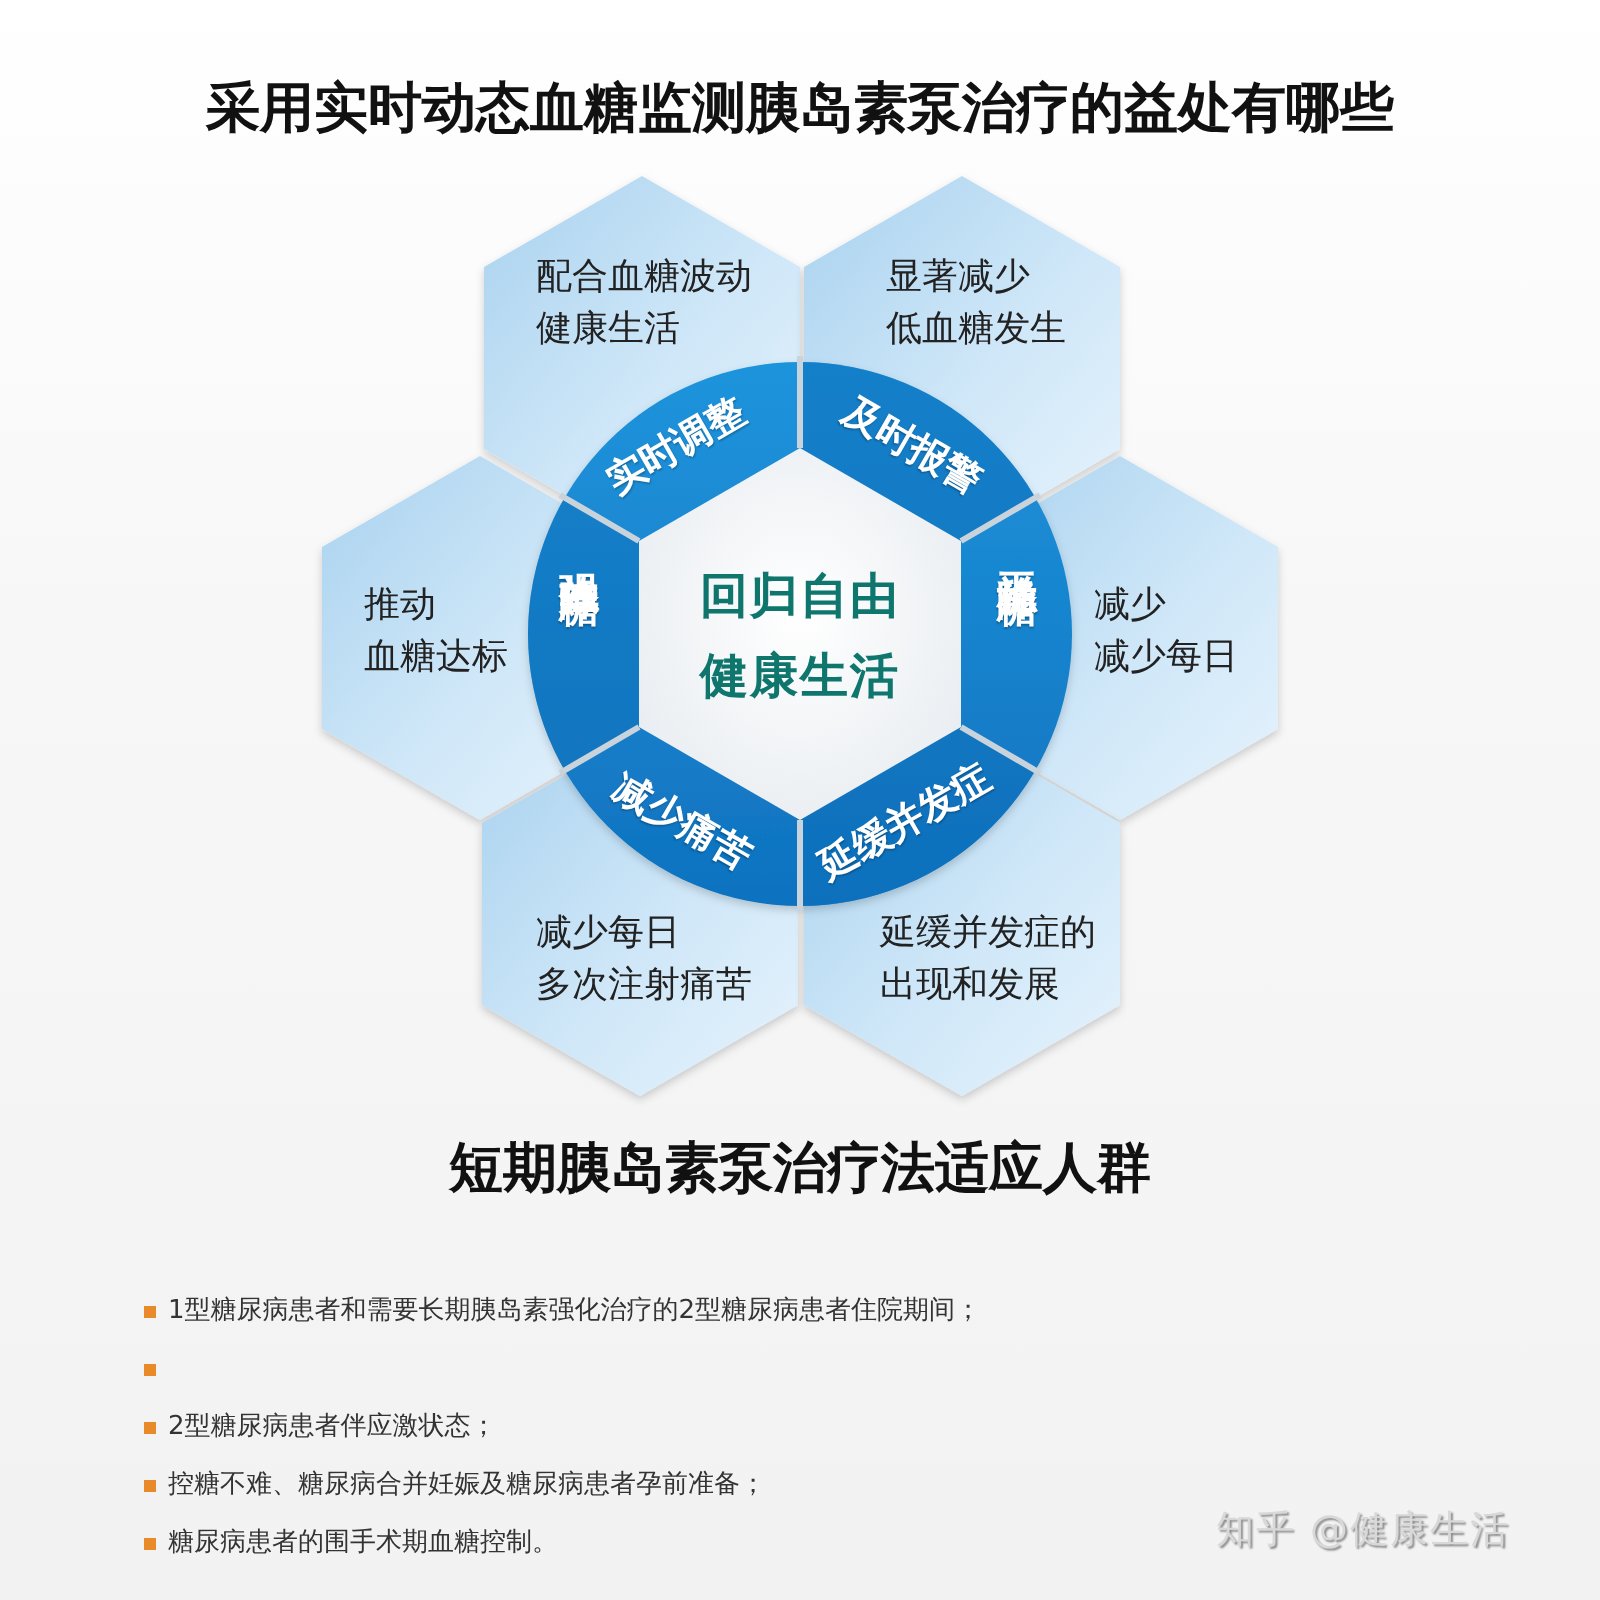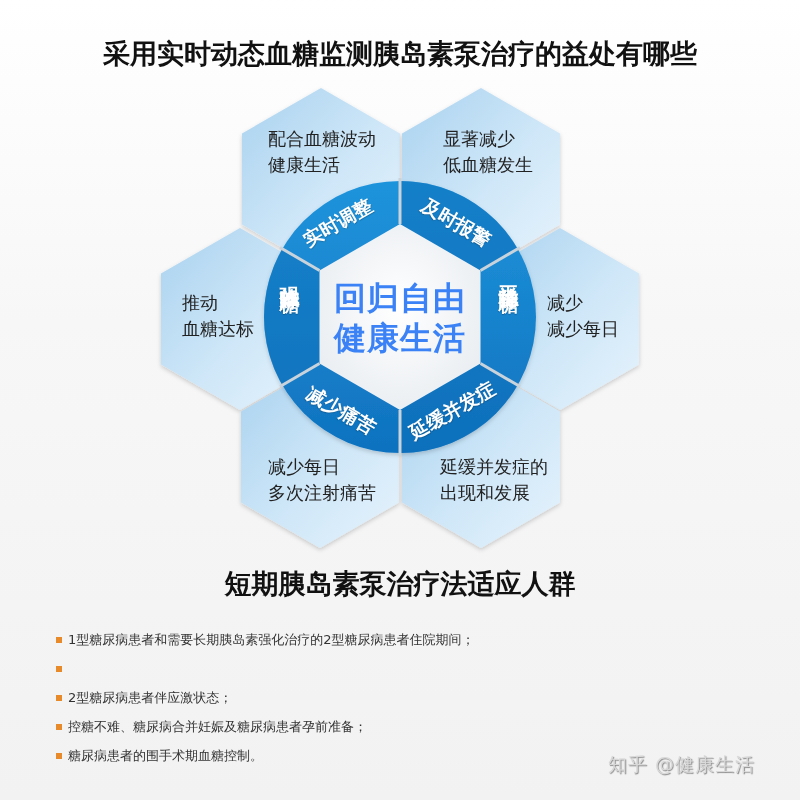--- a/index.html
+++ b/index.html
@@ -23,24 +23,24 @@
   .ring-label {
     position: absolute; color: #fff; font-weight: bold; font-size: 19px;
     white-space: nowrap; text-shadow: 0 1px 1px rgba(0,0,0,0.25);
     transform-origin: center center;
   }
   .ring-label.vertical {
     writing-mode: vertical-rl; letter-spacing: 2px; font-size: 20px; line-height: 22px;
   }
   .center-text {
     position: absolute; left: 300px; width: 200px; text-align: center;
-    color: #3b82f6; font-weight: bold; font-size: 32px; line-height: 40px;
+    color: #0f766e; font-weight: bold; font-size: 24px; line-height: 40px;
     letter-spacing: 1px;
   }
-  .list { position: absolute; left: 52px; top: 630px; margin: 0; padding: 0; list-style: none; }
+  .list { position: absolute; left: 52px; top: 630px; margin: 16px; padding: 0; list-style: none; }
   .list li {
     height: 29px; line-height: 20px; font-size: 13px; color: #333;
     display: flex; align-items: flex-start; white-space: nowrap;
   }
   .bullet {
     display: inline-block; width: 6px; height: 6px; background: #e8892a;
     margin: 7px 6px 0 4px; flex: none;
   }
   .watermark {
     position: absolute; left: 608px; top: 752px; font-size: 19px; color: #d8d8d8;

